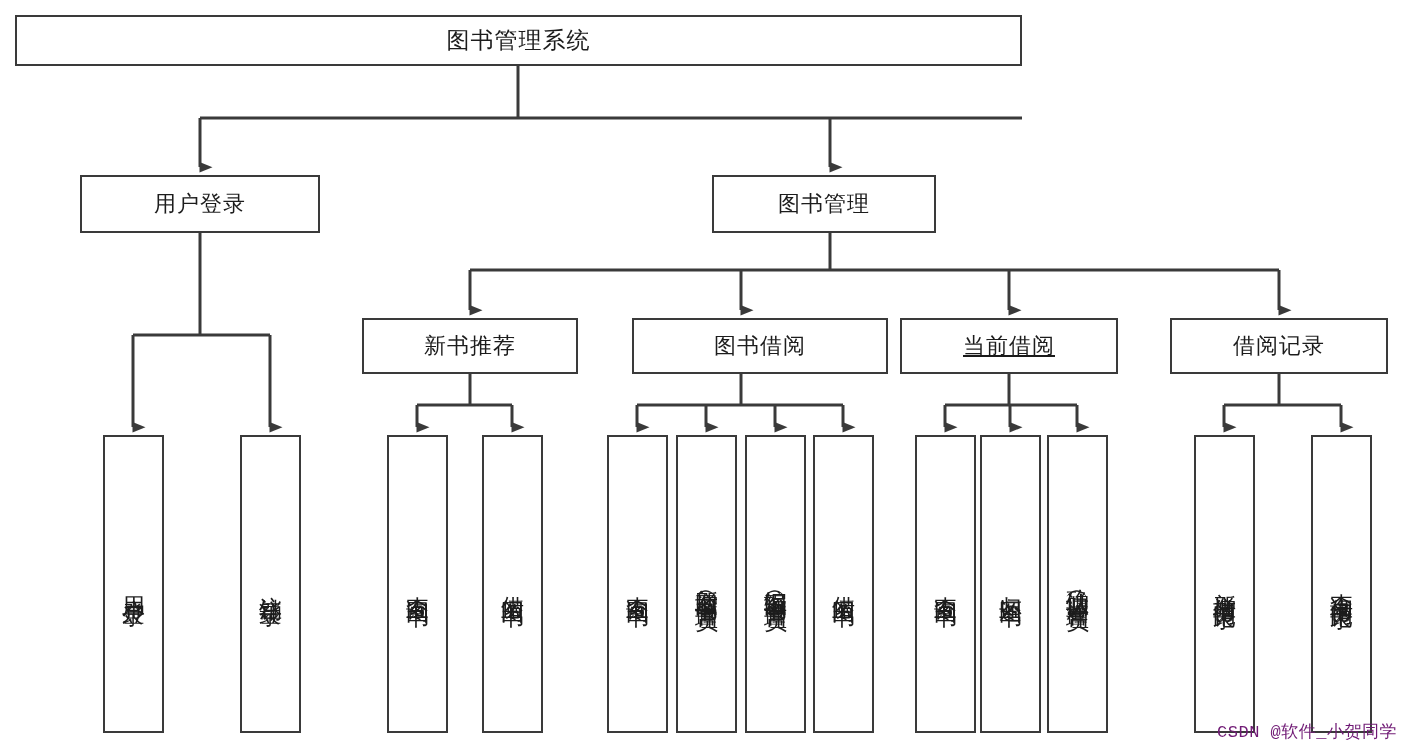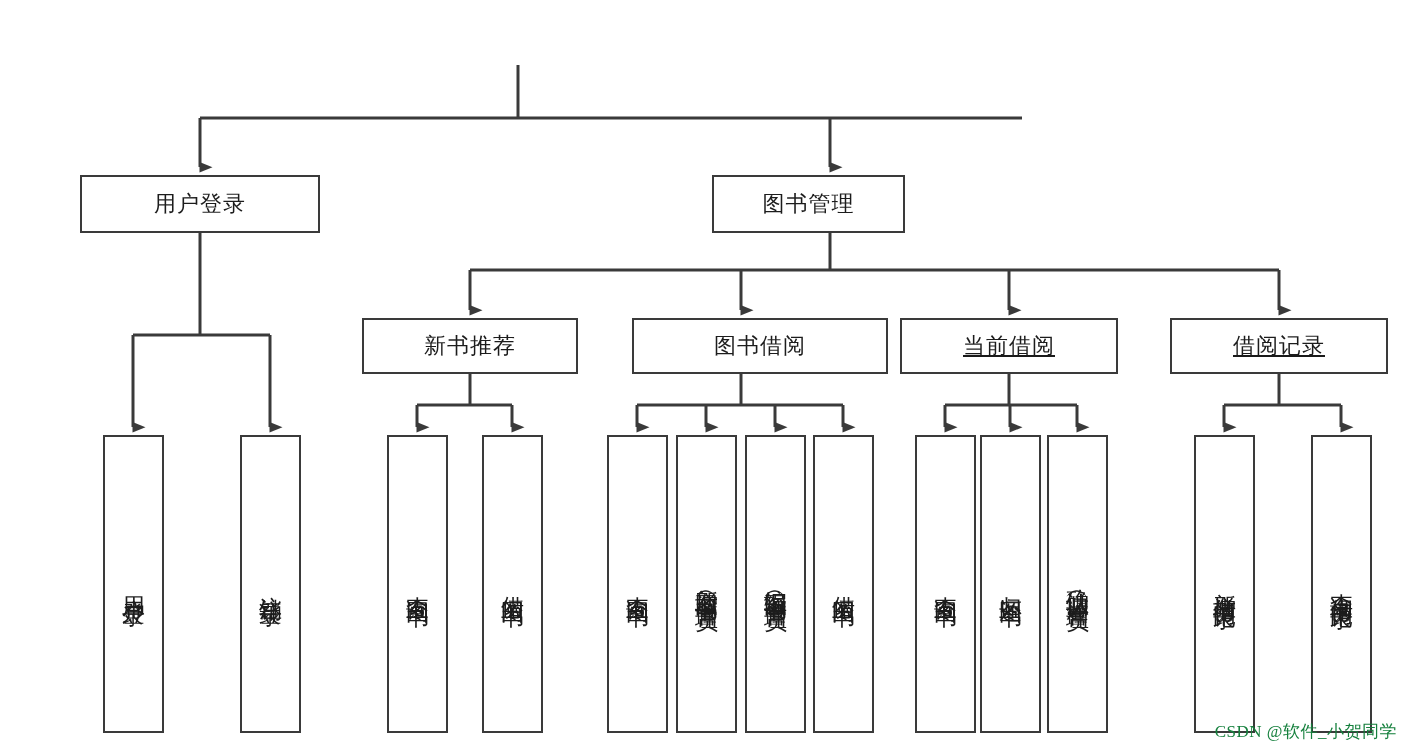--- a/index.html
+++ b/index.html
@@ -51,25 +51,25 @@
     letter-spacing:3px;
     white-space:normal;
     max-height:280px;
     text-align:center;
   }
   .watermark{
     position:absolute;
     right:8px;
     bottom:4px;
     font-size:17px;
-    color:#15803d;
+    color:#701a75;
     letter-spacing:0.5px;
     z-index:5;
     white-space:nowrap;
-    font-family:Liberation Serif, serif;
+    font-family:Liberation Mono, monospace;
   }
 </style>
 </head>
 <body>
 
 <div id="canvas">
 
   <svg id="edges" viewBox="0 0 1405 747" width="1405" height="747" xmlns="http://www.w3.org/2000/svg">
     <defs>
       <marker id="arrow" viewBox="0 0 12 14" refX="5.5" refY="13" markerWidth="12" markerHeight="14" orient="auto-start-reverse" markerUnits="userSpaceOnUse">
@@ -113,38 +113,41 @@
       <path d="M1010 405 L1010 427" marker-end="url(#arrow)"></path>
       <path d="M1077 405 L1077 427" marker-end="url(#arrow)"></path>
 
       <path d="M1279 373 L1279 405"></path>
       <path d="M1224 405 L1341 405"></path>
       <path d="M1224 405 L1224 427" marker-end="url(#arrow)"></path>
       <path d="M1341 405 L1341 427" marker-end="url(#arrow)"></path>
     </g>
   </svg>
 
+  <div class="node root" style="left:15px;top:15px;width:1007px;height:51px;">
+    <span class="label">图书管理系统</span>
+  </div>
 
   <div class="node" style="left:80px;top:175px;width:240px;height:58px;">
     <span class="label">用户登录</span>
   </div>
-  <div class="node" style="left:712px;top:175px;width:193px;height:58px;text-align:center;">
+  <div class="node" style="left:712px;top:175px;width:224px;height:58px;text-align:center;">
     <span class="label">图书管理</span>
   </div>
 
   <div class="node" style="left:362px;top:318px;width:216px;height:56px;">
     <span class="label">新书推荐</span>
   </div>
   <div class="node" style="left:632px;top:318px;width:256px;height:56px;">
     <span class="label">图书借阅</span>
   </div>
   <div class="node" style="left:900px;top:318px;width:218px;height:56px;text-decoration:underline;">
     <span class="label">当前借阅</span>
   </div>
-  <div class="node" style="left:1170px;top:318px;width:218px;height:56px;text-decoration:underline;">
+  <div class="node" style="left:1170px;top:318px;width:218px;height:56px;">
     <span class="label">借阅记录</span>
   </div>
 
   <div class="node leaf" style="left:103px;top:435px;width:61px;height:298px;">
     <span class="label">用户登录</span>
   </div>
   <div class="node leaf" style="left:240px;top:435px;width:61px;height:298px;">
     <span class="label">注销登录</span>
   </div>
 

